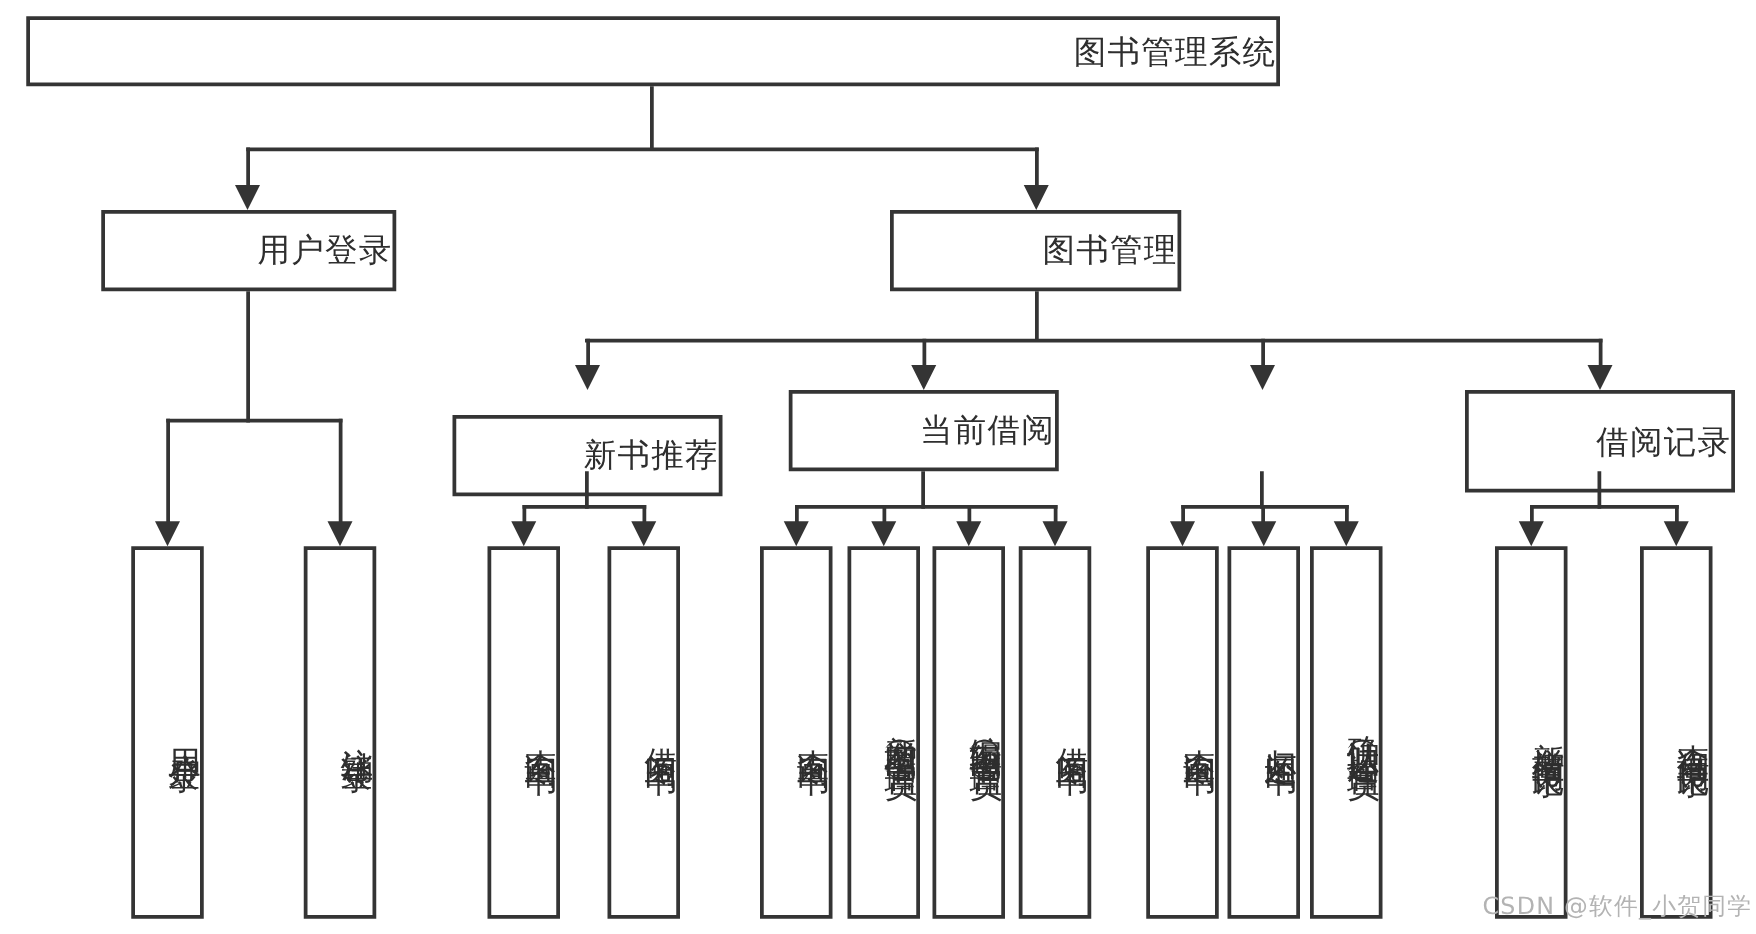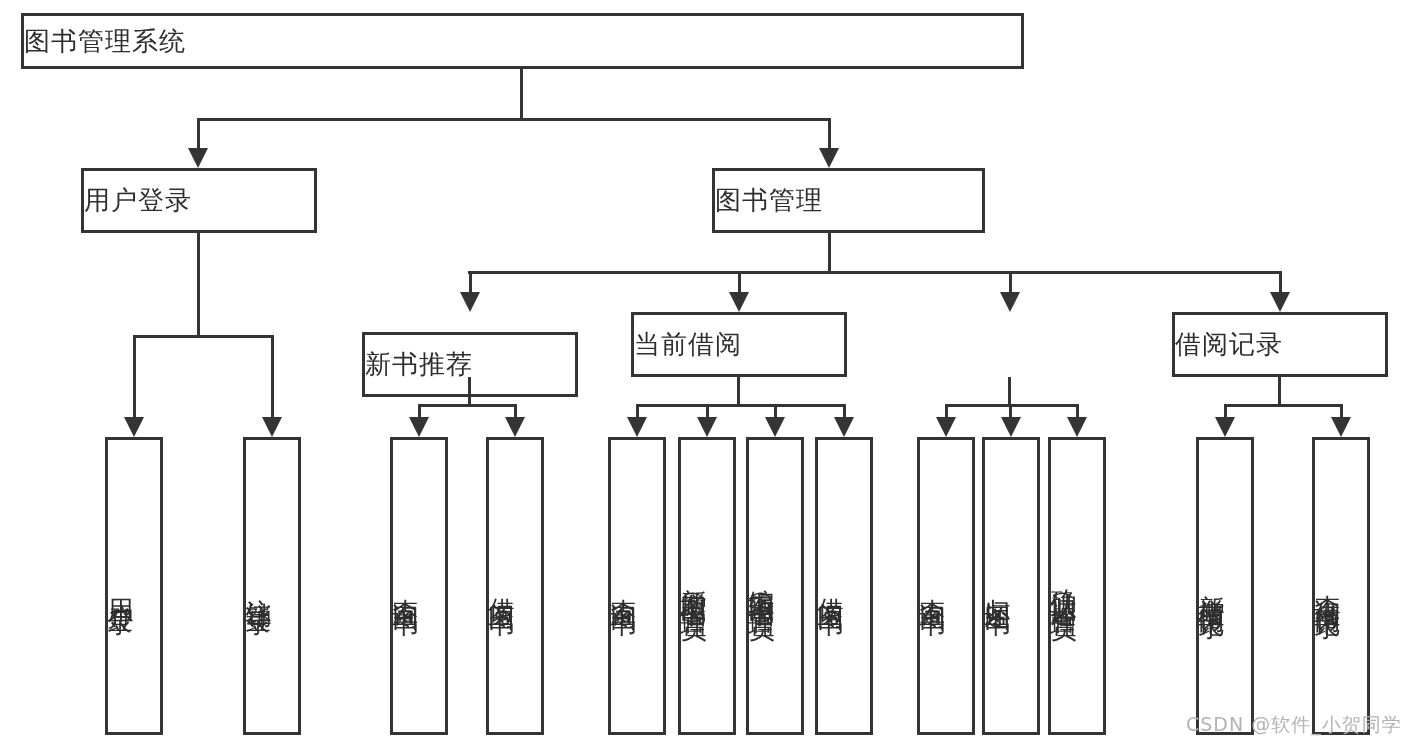--- a/index.html
+++ b/index.html
@@ -11,21 +11,21 @@
     font-family: "DejaVu Sans", "Liberation Sans", sans-serif;
     overflow: hidden;
   }
   .node {
     position: absolute;
     box-sizing: border-box;
     border: 3px solid #343434;
     background: #ffffff;
     display: flex;
     align-items: center;
-    justify-content: flex-start;
+    justify-content: flex-end;
     color: #2e2e2e;
   }
   .h-node { font-size: 26px; letter-spacing: 1px; }
   .v-node .vtext {
     writing-mode: vertical-lr;
     text-orientation: upright;
     font-size: 26px;
     letter-spacing: 4px;
     line-height: 1;
   }
@@ -60,21 +60,21 @@
   <div class="line" style="left:520px; top:69px; width:3px; height:51px;"></div>
   <div class="line" style="left:197px; top:118px; width:634px; height:3px;"></div>
   <div class="line" style="left:197px; top:118px; width:3px; height:34px;"></div>
   <div class="arrow" style="left:188px; top:148px;"></div>
   <div class="line" style="left:828px; top:118px; width:3px; height:34px;"></div>
   <div class="arrow" style="left:819px; top:148px;"></div>
 
   <div class="node h-node" style="left:81px; top:168px; width:236px; height:65px;">
     <span>用户登录</span>
   </div>
-  <div class="node h-node" style="left:712px; top:168px; width:273px; height:65px;">
+  <div class="node h-node" style="left:712px; top:168px; width:233px; height:65px;">
     <span>图书管理</span>
   </div>
 
   <div class="line" style="left:197px; top:233px; width:3px; height:105px;"></div>
   <div class="line" style="left:133px; top:335px; width:141px; height:3px;"></div>
   <div class="line" style="left:133px; top:335px; width:3px; height:87px;"></div>
   <div class="arrow" style="left:124px; top:417px;"></div>
   <div class="line" style="left:271px; top:335px; width:3px; height:87px;"></div>
   <div class="arrow" style="left:262px; top:417px;"></div>
 
@@ -88,21 +88,21 @@
   <div class="arrow" style="left:1000px; top:292px;"></div>
   <div class="line" style="left:1279px; top:271px; width:3px; height:26px;"></div>
   <div class="arrow" style="left:1270px; top:292px;"></div>
 
   <div class="node h-node" style="left:362px; top:332px; width:216px; height:65px;">
     <span>新书推荐</span>
   </div>
   <div class="node h-node" style="left:631px; top:312px; width:216px; height:65px;">
     <span>当前借阅</span>
   </div>
-  <div class="node h-node" style="left:1172px; top:312px; width:216px; height:65px;">
+  <div class="node h-node" style="left:1172px; top:312px; width:216px; height:82px;">
     <span>借阅记录</span>
   </div>
 
   <div class="line" style="left:468px; top:377px; width:3px; height:30px;"></div>
   <div class="line" style="left:418px; top:404px; width:99px; height:3px;"></div>
   <div class="line" style="left:418px; top:404px; width:3px; height:18px;"></div>
   <div class="arrow" style="left:409px; top:417px;"></div>
   <div class="line" style="left:514px; top:404px; width:3px; height:18px;"></div>
   <div class="arrow" style="left:505px; top:417px;"></div>
 

